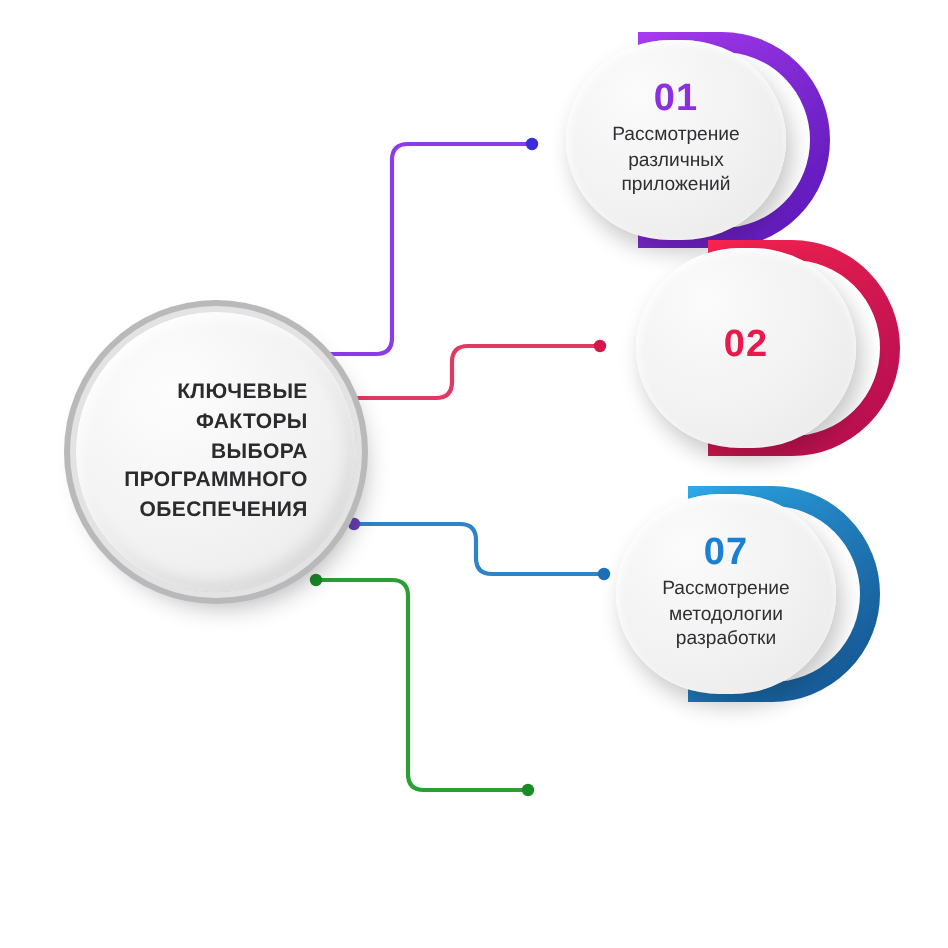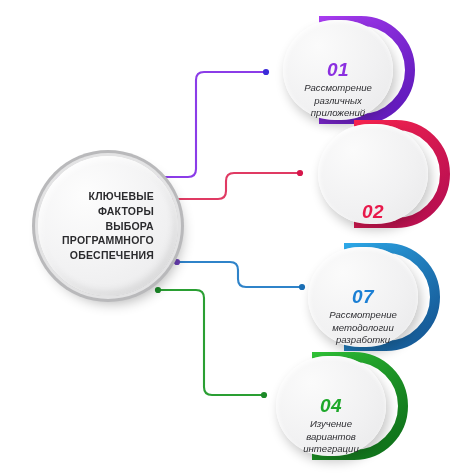--- a/index.html
+++ b/index.html
@@ -62,23 +62,22 @@
     position:absolute;
     left:0;top:4px;
     width:110px;height:100px;
     border-radius:52px/50px;
     background:
       radial-gradient(circle at 32% 26%, #fbfbfb 0%, #f1f1f2 58%, #e8e8e9 100%);
     box-shadow:
       3px 6px 11px rgba(0,0,0,.22),
       inset 1px 2px 5px rgba(255,255,255,.9);
     display:flex;flex-direction:column;
-    align-items:center;justify-content:flex-end;
+    align-items:center;justify-content:center;
     z-index:2;
-    font-style:italic;
   }
   .num{
     font-size:19px;
     font-weight:bold;
     line-height:1;
     letter-spacing:.5px;
     margin-bottom:3px;
   }
   .label{
     font-size:9.6px;
@@ -185,25 +184,14 @@
       <path d="M 36 5 L 78 5 A 49 49 0 0 1 78 103 L 36 103" fill="none" stroke="url(#gr3)" stroke-width="10"></path>
     </svg>
     <div class="pill">
       <div class="num" style="color:#1b7fd4">07</div>
       <div class="label">Рассмотрение
 методологии
 разработки</div>
     </div>
   </div>
 
-  <div class="card" id="card-4">
-    <svg class="arc" viewBox="0 0 130 108" xmlns="http://www.w3.org/2000/svg">
-      <path d="M 36 5 L 78 5 A 49 49 0 0 1 78 103 L 36 103" fill="none" stroke="url(#gr4)" stroke-width="10"></path>
-    </svg>
-    <div class="pill">
-      <div class="num" style="color:#1ea82a">04</div>
-      <div class="label">Изучение
-вариантов
-интеграции</div>
-    </div>
-  </div>
 
 </div>
 
 </body></html>

